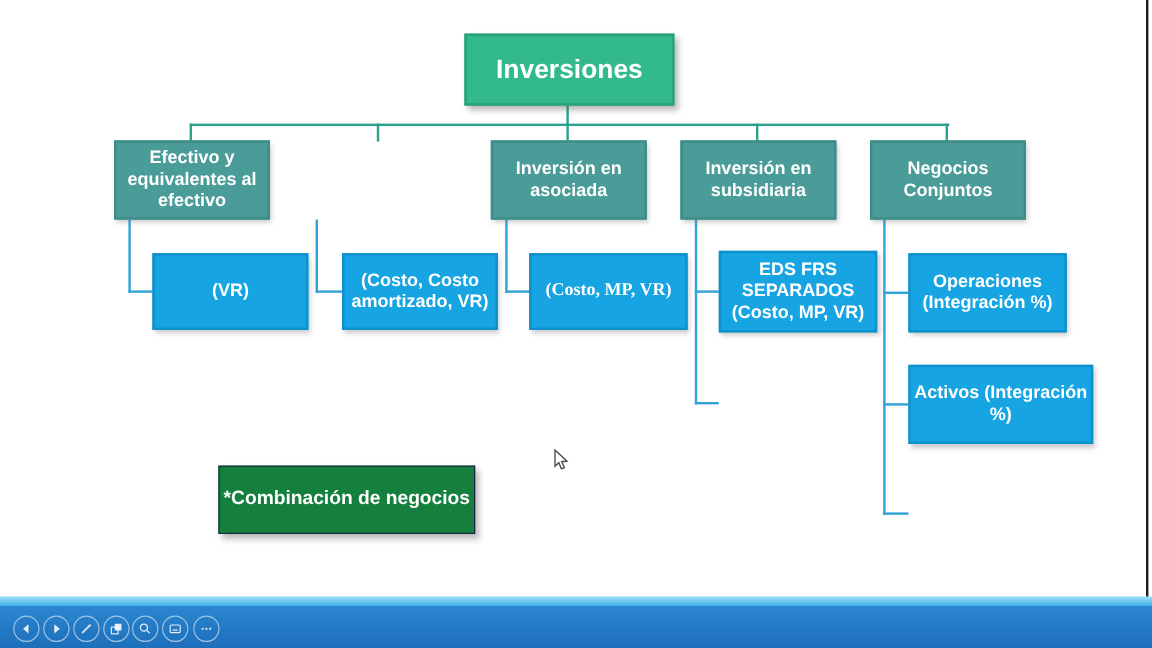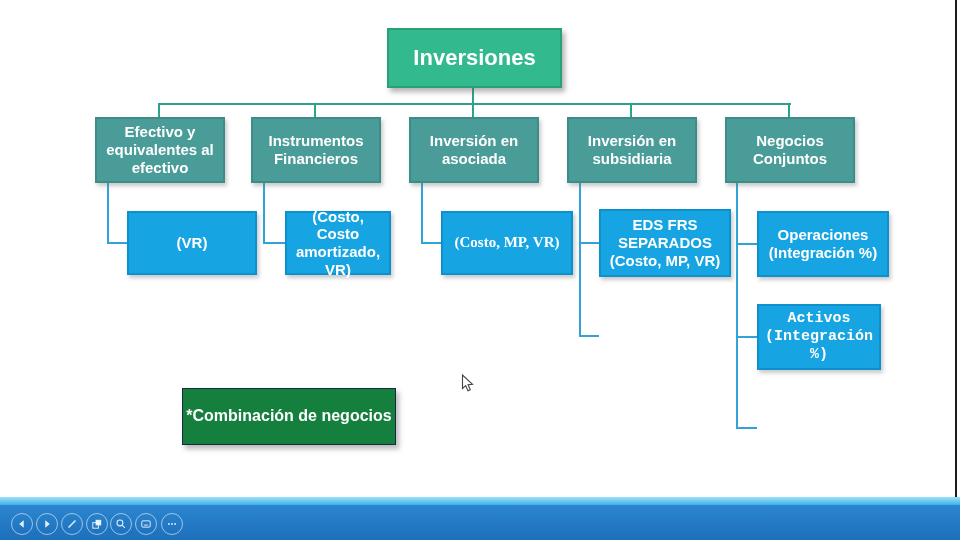--- a/index.html
+++ b/index.html
@@ -63,49 +63,46 @@
   <div class="line bluec" style="left:736px;top:336px;width:21px;height:2px;"></div>
   <div class="line bluec" style="left:736px;top:427px;width:21px;height:2px;"></div>
 
   <div class="box green" style="left:387px;top:28px;width:175px;height:60px;">
     <span>Inversiones</span>
   </div>
 
   <div class="box teal" style="left:95px;top:117px;width:130px;height:66px;justify-content:flex-end;">
     <span>Efectivo y equivalentes al efectivo</span>
   </div>
-  <div class="box teal" style="left:251px;top:117px;width:130px;height:66px;">
-    <span>Instrumentos Financieros</span>
-  </div>
   <div class="box teal" style="left:567px;top:117px;width:130px;height:66px;">
     <span>Inversión en subsidiaria</span>
   </div>
   <div class="box teal" style="left:409px;top:117px;width:130px;height:66px;">
     <span>Inversión en asociada</span>
   </div>
   <div class="box teal" style="left:725px;top:117px;width:130px;height:66px;">
     <span>Negocios Conjuntos</span>
   </div>
 
   <div class="box blue" style="left:127px;top:211px;width:130px;height:64px;">
     <span>(VR)</span>
   </div>
-  <div class="box blue" style="left:285px;top:211px;width:106px;height:64px;">
+  <div class="box blue" style="left:285px;top:211px;width:130px;height:64px;">
     <span>(Costo, Costo amortizado, VR)</span>
   </div>
   <div class="box blue" style="left:441px;top:211px;width:132px;height:64px;font-family:Liberation Serif, serif;">
     <span>(Costo, MP, VR)</span>
   </div>
   <div class="box blue" style="left:599px;top:209px;width:132px;height:68px;">
     <span>EDS FRS SEPARADOS (Costo, MP, VR)</span>
   </div>
   <div class="box blue" style="left:757px;top:211px;width:132px;height:66px;text-align:center;">
     <span>Operaciones (Integración %)</span>
   </div>
-  <div class="box blue" style="left:757px;top:304px;width:124px;height:66px;font-family:Liberation Mono, monospace;">
+  <div class="box blue" style="left:757px;top:304px;width:154px;height:66px;">
     <span>Activos (Integración %)</span>
   </div>
 
   <div class="box navy" style="left:182px;top:388px;width:214px;height:57px;">
     <span>*Combinación de negocios</span>
   </div>
 
   <div id="edge-line"></div>
 
   <div id="toolbar-accent"></div>

